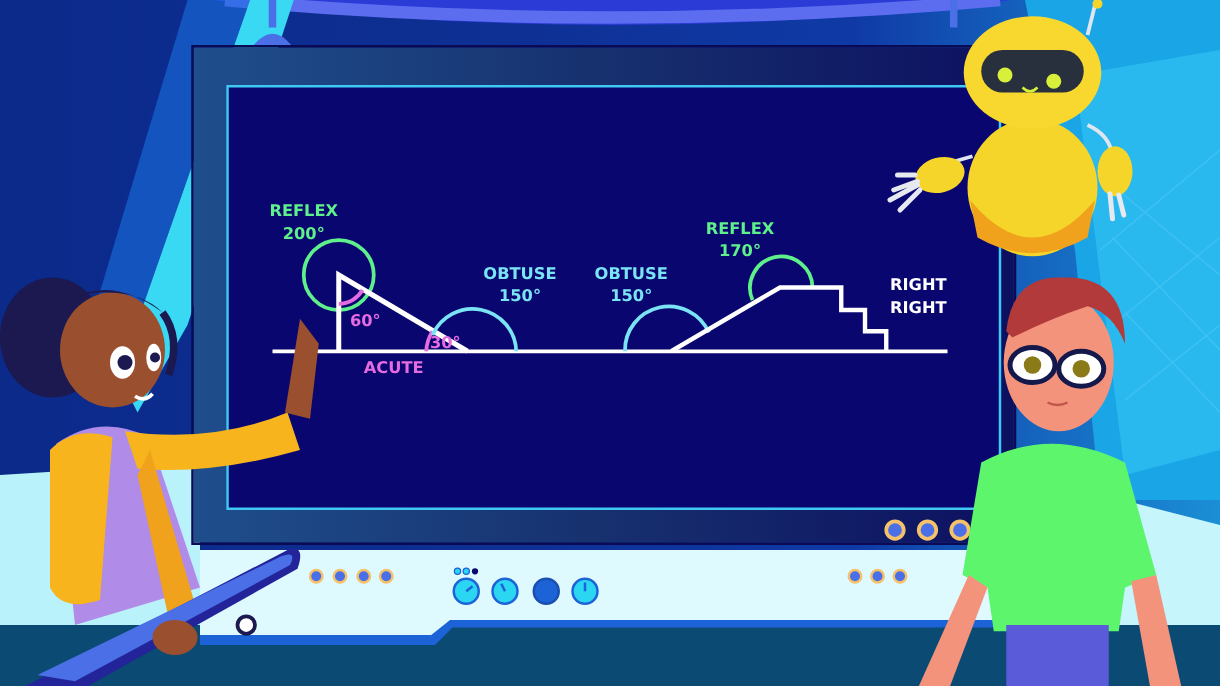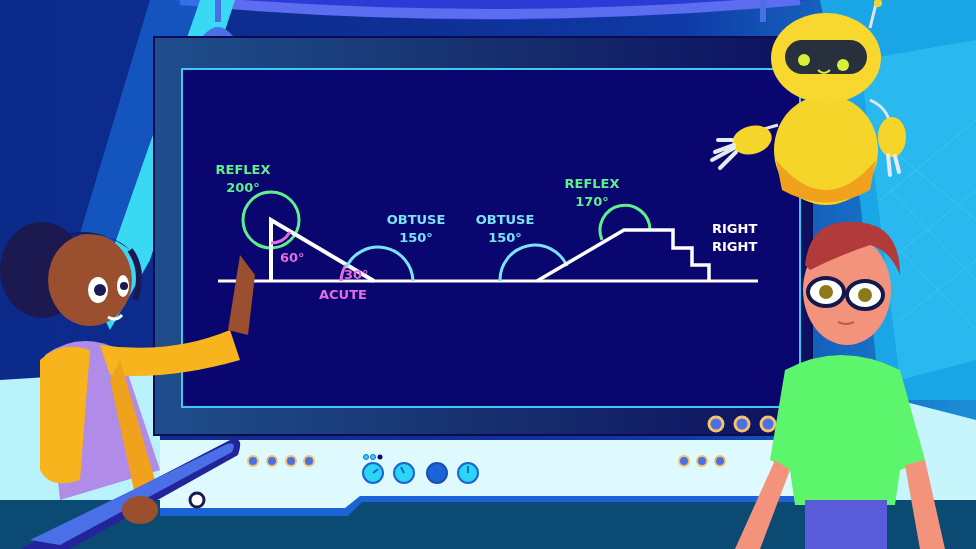--- a/index.html
+++ b/index.html
@@ -70,21 +70,21 @@
 
   <path d="M537 281 L 624 230 L 673 230 L 673 248 L 692 248 L 692 265 L 709 265 L 709 281" stroke="#ffffff" stroke-width="3.5" fill="none" stroke-linejoin="miter"></path>
 </svg>
 
 <div class="label" style="left:212px;top:161px;color:#5ef08a;width:62px;">
   <div>REFLEX</div>
   <div>200°</div>
 </div>
 <div class="label" style="left:280px;top:249px;color:#e46be0;">60°</div>
 <div class="label" style="left:303px;top:266px;color:#e46be0;margin-left:41px;">30°</div>
-<div class="label" style="left:291px;top:286px;color:#e46be0;margin-left:28px;">ACUTE</div>
+<div class="label" style="left:291px;top:286px;color:#e46be0;">ACUTE</div>
 <div class="label" style="left:382px;top:211px;color:#7ae3f4;width:68px;">
   <div>OBTUSE</div>
   <div>150°</div>
 </div>
 <div class="label" style="left:471px;top:211px;color:#7ae3f4;width:68px;">
   <div>OBTUSE</div>
   <div>150°</div>
 </div>
 <div class="label" style="left:561px;top:175px;color:#5ef08a;width:62px;">
   <div>REFLEX</div>

